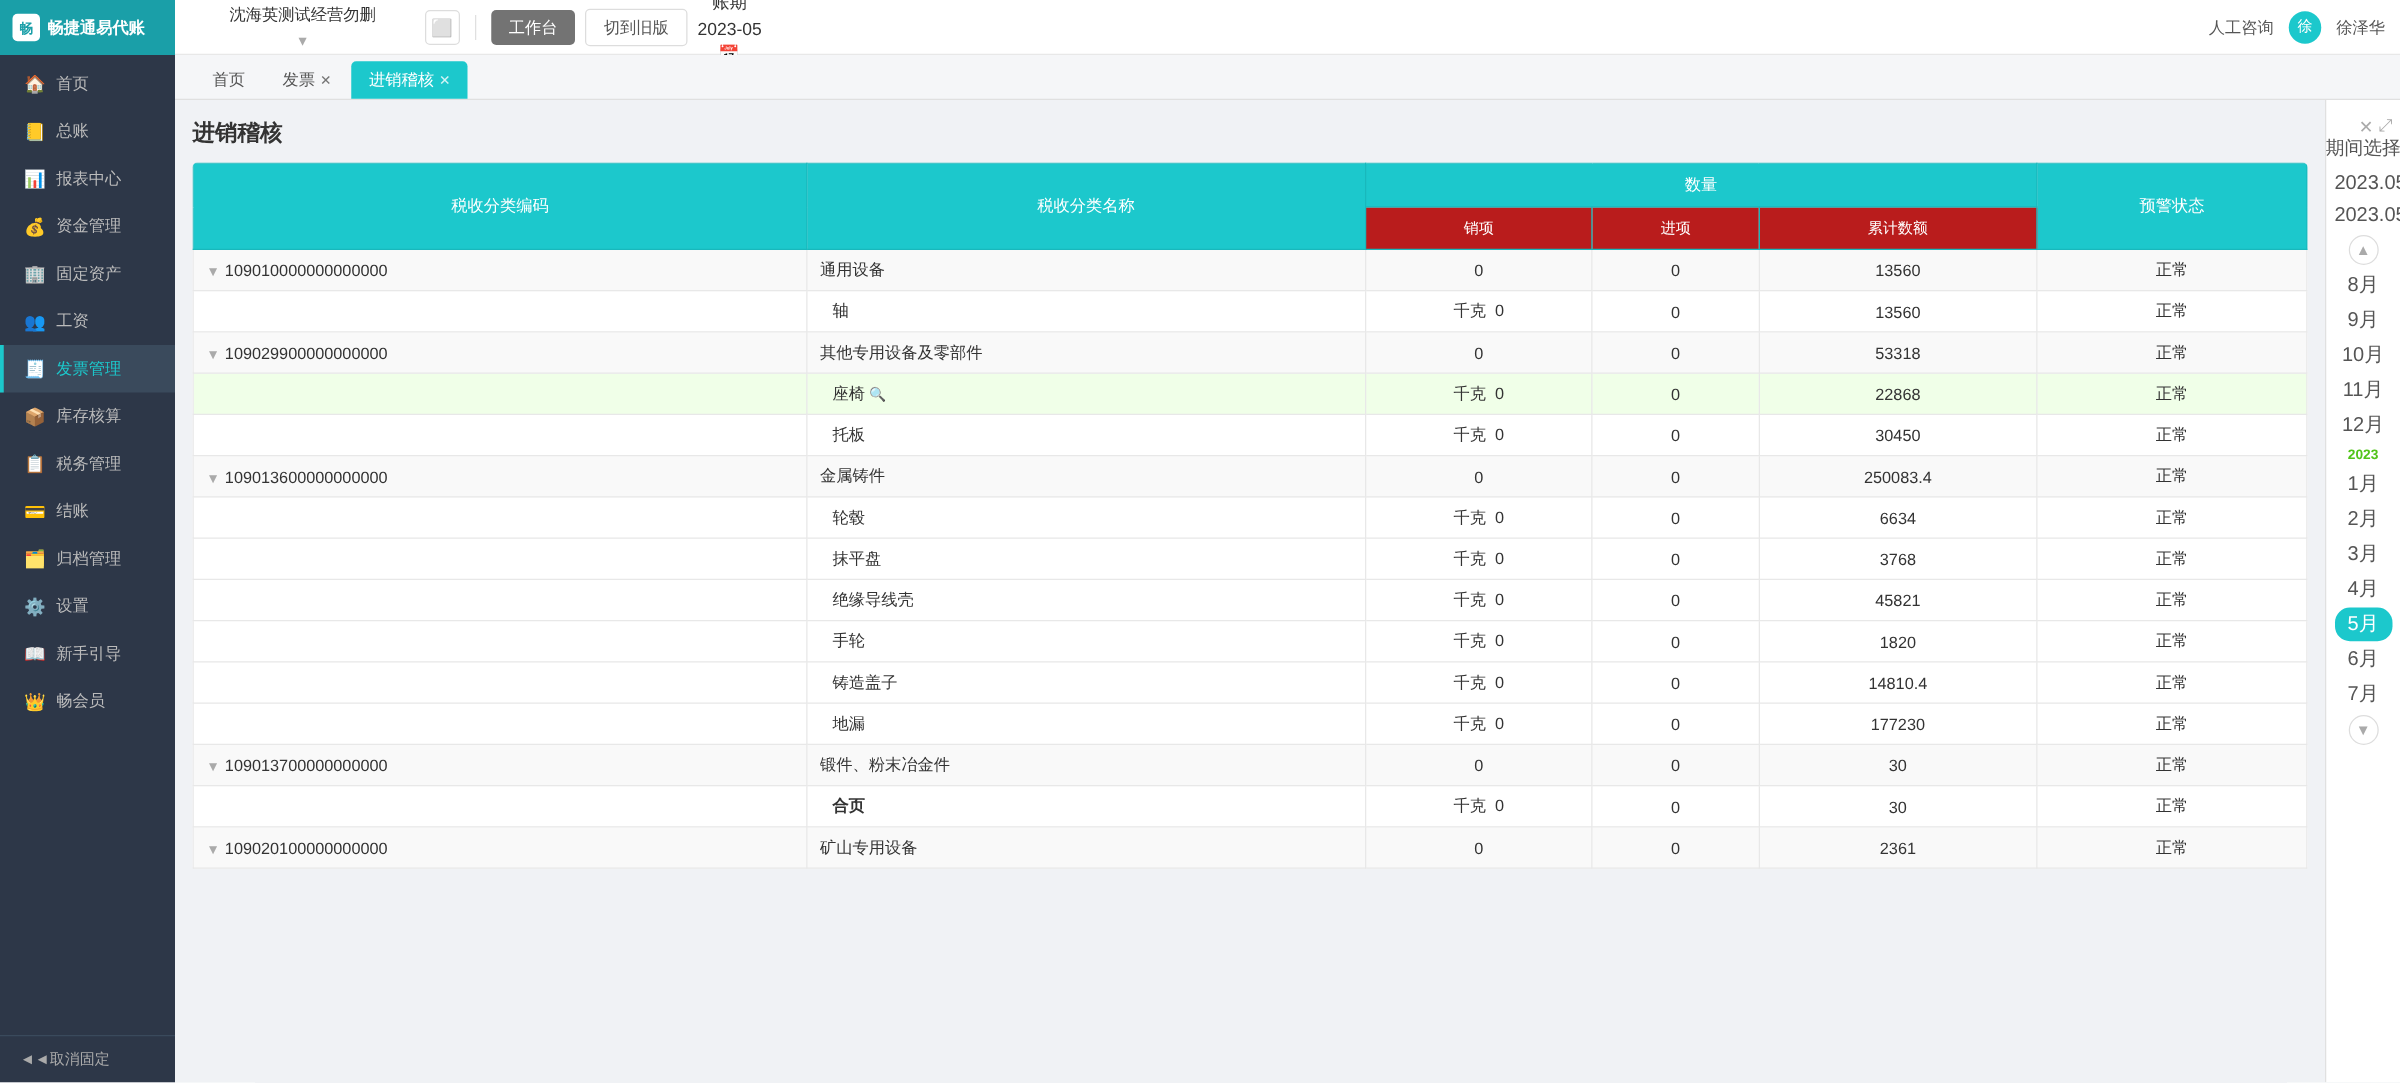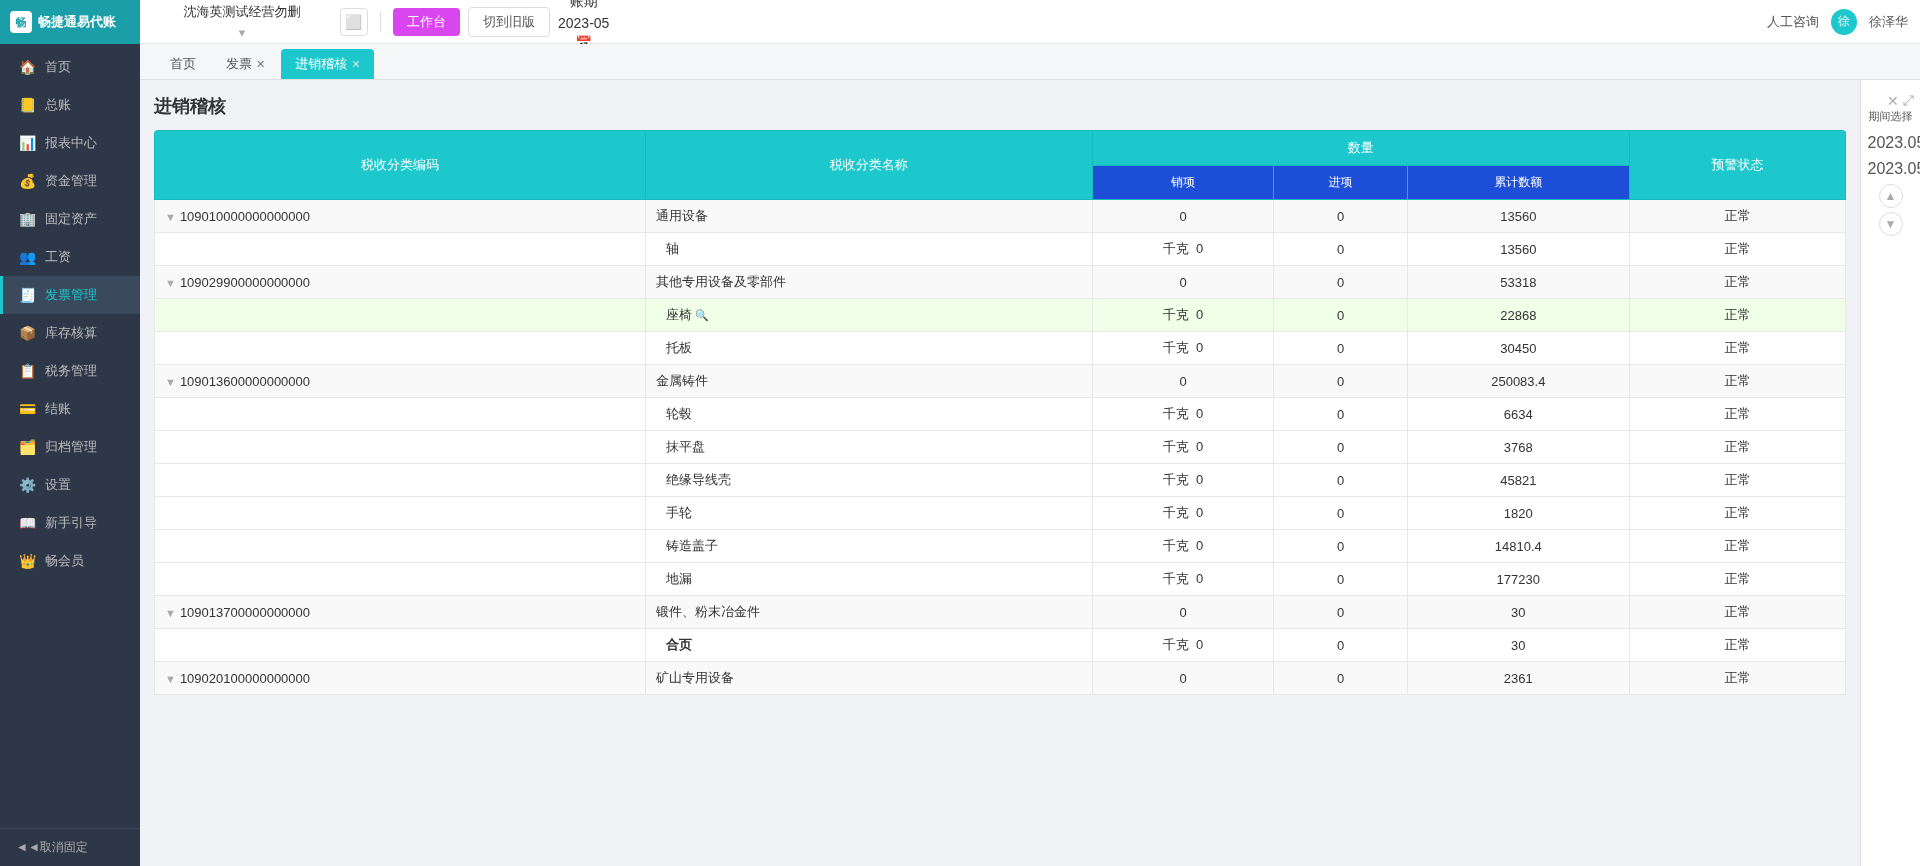--- a/index.html
+++ b/index.html
@@ -86,21 +86,21 @@
     }
     .topbar-divider { width: 1px; height: 20px; background: #e0e0e0; margin: 0 4px; }
     .topbar-btn {
       padding: 5px 14px;
       border-radius: 4px;
       border: none;
       cursor: pointer;
       font-size: 13px;
       font-family: inherit;
     }
-    .topbar-btn-primary { background: #d946ef; color: #fff; }
+    .topbar-btn-primary { background: #737373; color: #fff; }
     .topbar-btn-outline { background: #fff; color: #555; border: 1px solid #ddd; }
     .topbar-period { font-size: 14px; color: #333; display: flex; align-items: center; gap: 4px; flex-direction: column; }
     .topbar-right { margin-left: auto; display: flex; align-items: center; gap: 12px; color: #555; font-size: 13px; }
     .topbar-save-icon {
       width: 28px; height: 28px;
       border: 1px solid #ddd;
       border-radius: 4px;
       display: flex; align-items: center; justify-content: center;
       cursor: pointer;
       font-size: 14px;
@@ -231,21 +231,21 @@
     thead tr th {
       background: #1cc8cc;
       color: #fff;
       padding: 8px 10px;
       text-align: center;
       font-weight: normal;
       border: 1px solid #18b8bc;
       white-space: nowrap;
     }
     thead tr.sub-header th {
-      background: #1d4ed8;
+      background: #b91c1c;
       font-size: 12px;
     }
     tbody tr td {
       padding: 7px 10px;
       border: 1px solid #e8e8e8;
       color: #333;
       text-align: center;
     }
     tbody tr td:first-child, tbody tr td:nth-child(2) { text-align: left; }
     tbody tr.group-row td { background: #f9f9f9; font-weight: normal; }
@@ -258,21 +258,21 @@
       background: #fff;
       border-left: 1px solid #e0e0e0;
       display: flex;
       flex-direction: column;
       align-items: center;
       padding: 8px 0;
       flex-shrink: 0;
       position: relative;
     }
     .period-title {
-      font-size: 11px;
+      font-size: 15px;
       color: #555;
       margin-bottom: 6px;
       writing-mode: horizontal-tb;
       white-space: nowrap;
     }
     .period-item {
       width: 46px;
       text-align: center;
       padding: 3px 0;
       font-size: 16px;
@@ -568,16 +568,31 @@
 
     <div class="right-panel">
       <div class="right-panel-close-row">
         <button class="panel-icon-btn">✕</button>
         <button class="panel-icon-btn">⤢</button>
       </div>
       <div class="period-title">期间选择</div>
       <div class="period-item">2023.05</div>
       <div class="period-item">2023.05</div>
       <div class="period-nav">▲</div>
+      <div id="month-list">
+          <div class="period-item">8月</div>
+          <div class="period-item">9月</div>
+          <div class="period-item">10月</div>
+          <div class="period-item">11月</div>
+          <div class="period-item">12月</div>
+          <div class="period-item year-label">2023</div>
+          <div class="period-item">1月</div>
+          <div class="period-item">2月</div>
+          <div class="period-item">3月</div>
+          <div class="period-item">4月</div>
+          <div class="period-item active">5月</div>
+          <div class="period-item">6月</div>
+          <div class="period-item">7月</div>
+        </div>
       <div class="period-nav">▼</div>
     </div>
   </div>
 </div>
 
 </body></html>

